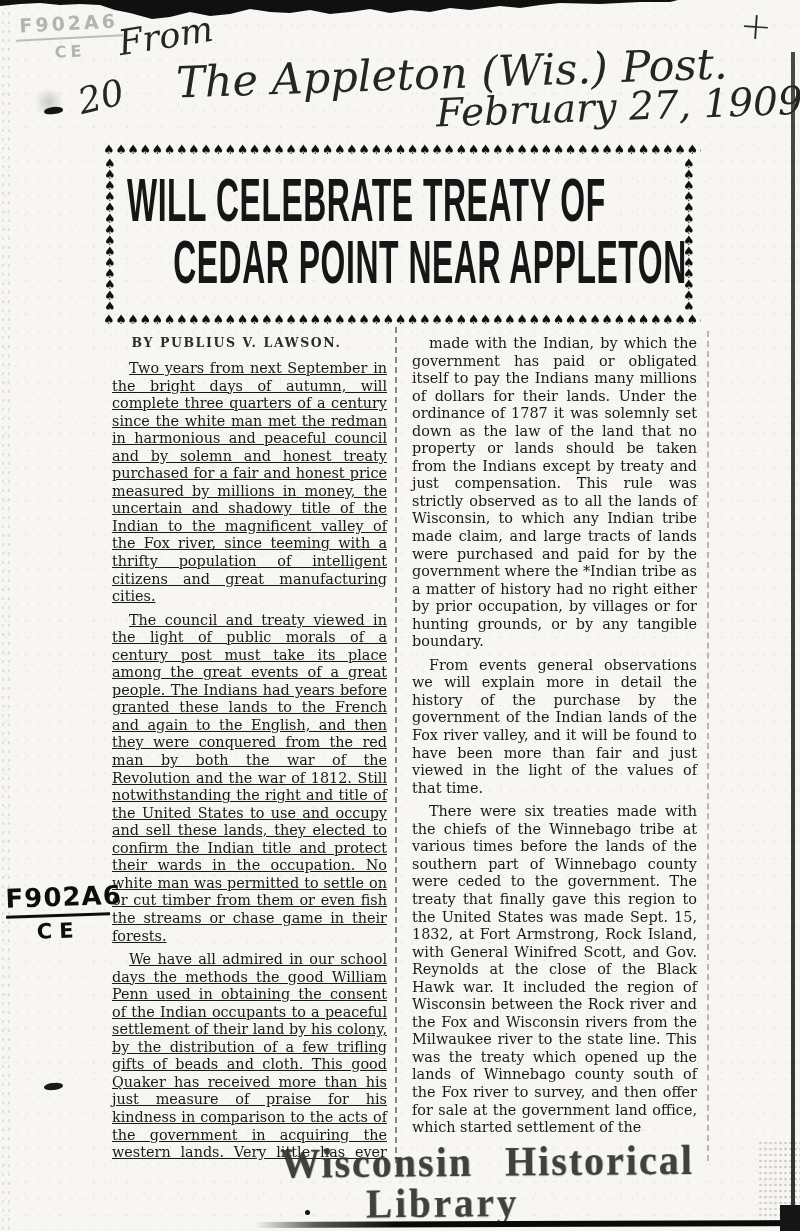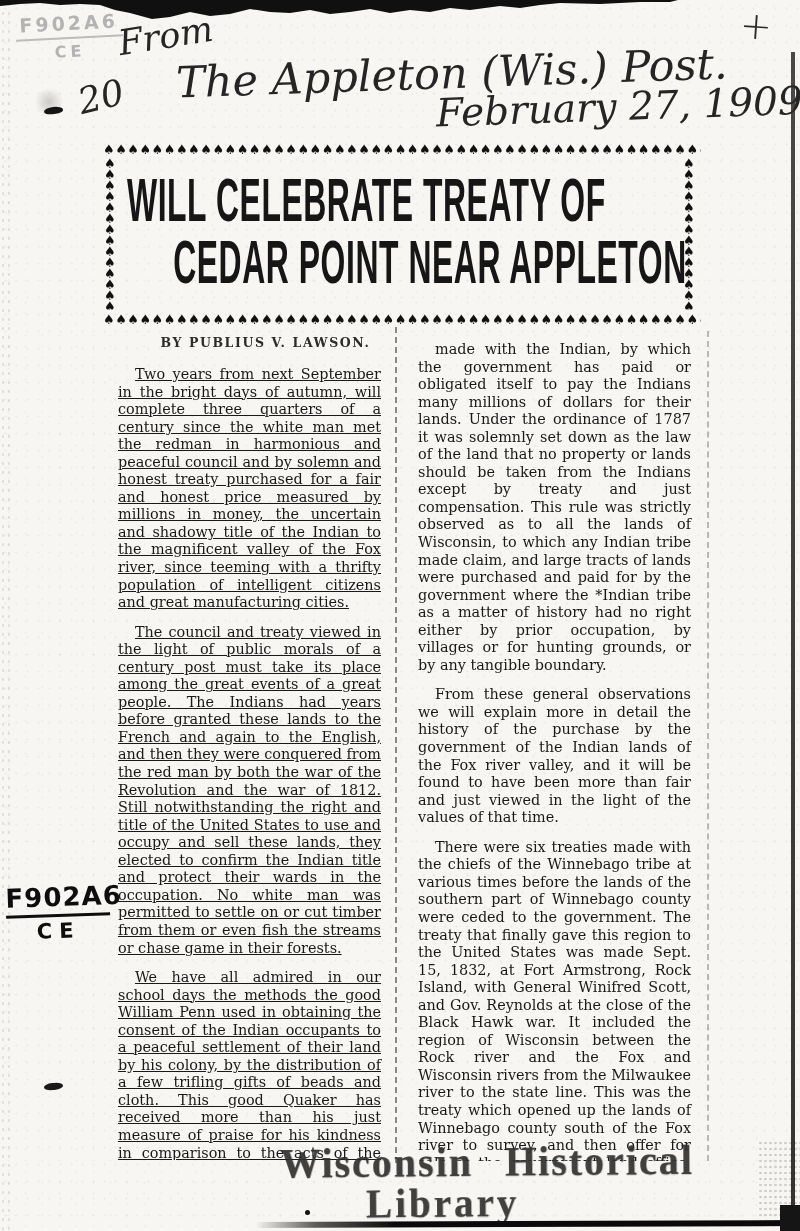--- a/index.html
+++ b/index.html
@@ -40,24 +40,24 @@
   .orn-top{position:absolute;left:0;top:0;width:100%;}
   .orn-bot{position:absolute;left:0;bottom:0;width:100%;}
   .orn-v{position:absolute;top:15px;width:15px;height:152px;white-space:normal;
     word-break:break-all;line-height:11px;font-size:13px;letter-spacing:0;}
   .orn-left{left:1px;} .orn-right{right:3px;}
   .hl{position:absolute;font-family:"Liberation Sans",sans-serif;font-weight:700;
     font-size:58px;line-height:1;color:#161616;white-space:nowrap;letter-spacing:1px;}
   .hl1{left:24px;top:26px;transform:scale(.55,1.06);transform-origin:left top;}
   .hl2{right:14px;top:88px;transform:scale(.55,1.06);transform-origin:right top;}
   
-  .byline{left:122px;top:335px;width:287px;text-align:center;font-size:12.5px;
+  .byline{left:93px;top:335px;width:287px;text-align:center;font-size:12.5px;
     font-weight:bold;letter-spacing:1.6px;color:#2c2c2c;}
   .col{font-size:14.4px;line-height:17.55px;text-align:justify;color:#191919;}
-  .col p{margin:12px;text-indent:17px;}
+  .col p{margin:6px;text-indent:17px;}
   .col-left{left:106px;top:354px;width:287px;height:806px;overflow:hidden;text-decoration:underline;}
   .col-right{left:406px;top:329px;width:297px;height:832px;overflow:hidden;}
   .vrule{border-left:2px dashed rgba(45,45,45,.55);width:0;}
   .vrule-mid{left:395px;top:327px;height:836px;}
   .vrule-right{left:707px;top:331px;height:830px;border-left:2px dashed rgba(70,70,70,.35);}
   
   .stamp{font-family:"Liberation Serif",serif;font-weight:700;color:rgba(48,48,48,.85);
     white-space:nowrap;text-shadow:1px 0 0 rgba(48,48,48,.35), 0 1px 0 rgba(48,48,48,.2);}
   .stamp1{left:280px;top:1138px;font-size:40px;letter-spacing:2px;word-spacing:20px;
     transform:scale(1,1.05) rotate(-.5deg);}
@@ -120,21 +120,21 @@
     <p>Two years from next September in the bright days of autumn, will complete three quarters of a century since the white man met the redman in harmonious and peaceful council and by solemn and honest treaty purchased for a fair and honest price measured by millions in money, the uncertain and shadowy title of the Indian to the magnificent valley of the Fox river, since teeming with a thrifty population of intelligent citizens and great manufacturing cities.</p>
     <p>The council and treaty viewed in the light of public morals of a century post must take its place among the great events of a great people. The Indians had years before granted these lands to the French and again to the English, and then they were conquered from the red man by both the war of the Revolution and the war of 1812. Still notwithstanding the right and title of the United States to use and occupy and sell these lands, they elected to confirm the Indian title and protect their wards in the occupation. No white man was permitted to settle on or cut timber from them or even fish the streams or chase game in their forests.</p>
     <p>We have all admired in our school days the methods the good William Penn used in obtaining the consent of the Indian occupants to a peaceful settlement of their land by his colony, by the distribution of a few trifling gifts of beads and cloth. This good Quaker has received more than his just measure of praise for his kindness in comparison to the acts of the government in acquiring the western lands. Very little has ever been said in general history of the just treaties</p>
   </div>
 
   <div class="abs vrule vrule-mid"></div>
   <div class="abs vrule vrule-right"></div>
 
   <div class="abs col col-right">
     <p>made with the Indian, by which the government has paid or obligated itself to pay the Indians many millions of dollars for their lands. Under the ordinance of 1787 it was solemnly set down as the law of the land that no property or lands should be taken from the Indians except by treaty and just compensation. This rule was strictly observed as to all the lands of Wisconsin, to which any Indian tribe made claim, and large tracts of lands were purchased and paid for by the government where the *Indian tribe as a matter of history had no right either by prior occupation, by villages or for hunting grounds, or by any tangible boundary.</p>
-    <p>From these general observations we will explain more in detail the history of the purchase by the government of the Indian lands of the Fox river valley, and it will be found to have been more than fair and just viewed in the light of the values of that time.</p>
+    <p>From events general observations we will explain more in detail the history of the purchase by the government of the Indian lands of the Fox river valley, and it will be found to have been more than fair and just viewed in the light of the values of that time.</p>
     <p>There were six treaties made with the chiefs of the Winnebago tribe at various times before the lands of the southern part of Winnebago county were ceded to the government. The treaty that finally gave this region to the United States was made Sept. 15, 1832, at Fort Armstrong, Rock Island, with General Winifred Scott, and Gov. Reynolds at the close of the Black Hawk war. It included the region of Wisconsin between the Rock river and the Fox and Wisconsin rivers from the Milwaukee river to the state line. This was the treaty which opened up the lands of Winnebago county south of the Fox river to survey, and then offer for sale at the government land office, which started settlement of the</p>
   </div>
 
   <div class="abs call-dark">
     <div class="num">F902A6</div>
     <div class="suf">CE</div>
   </div>
 
   <div class="abs mark-ink2"></div>
   <div class="abs mark-dot"></div>

